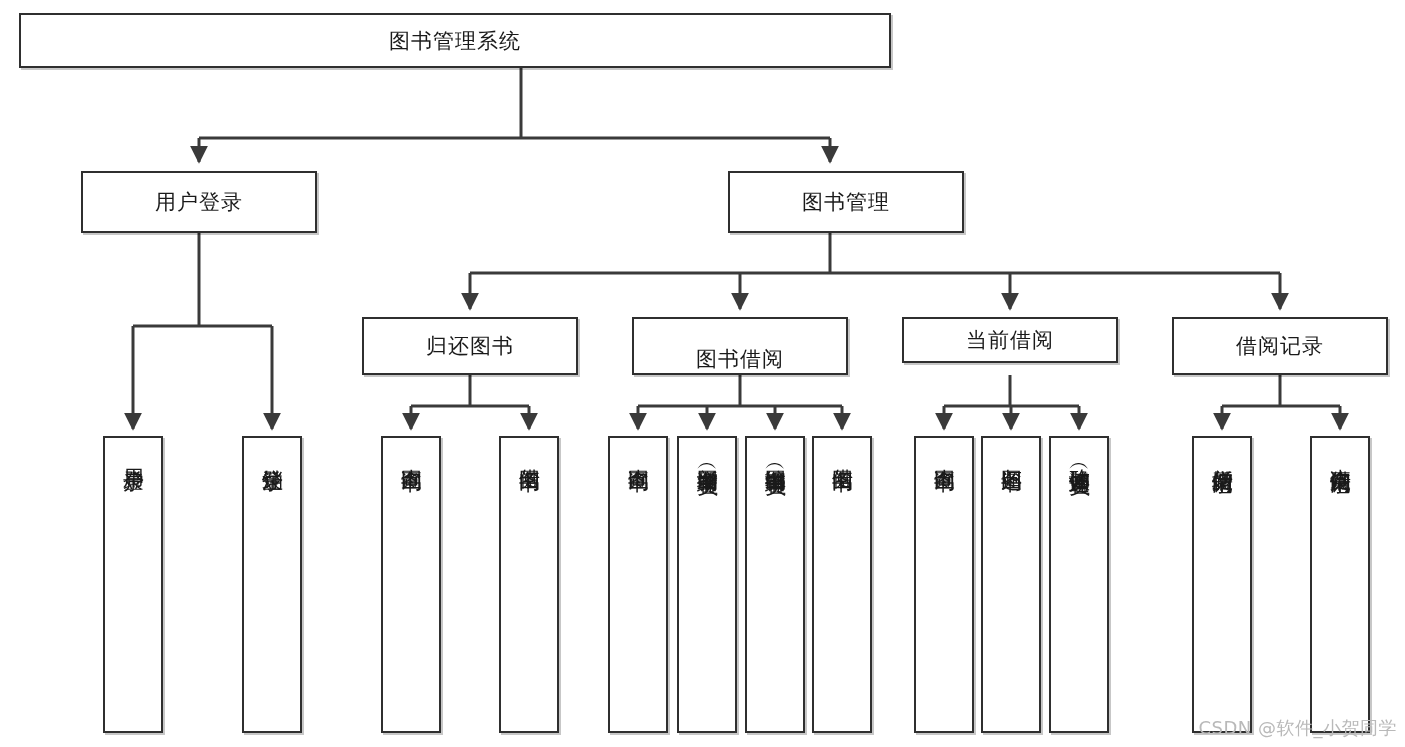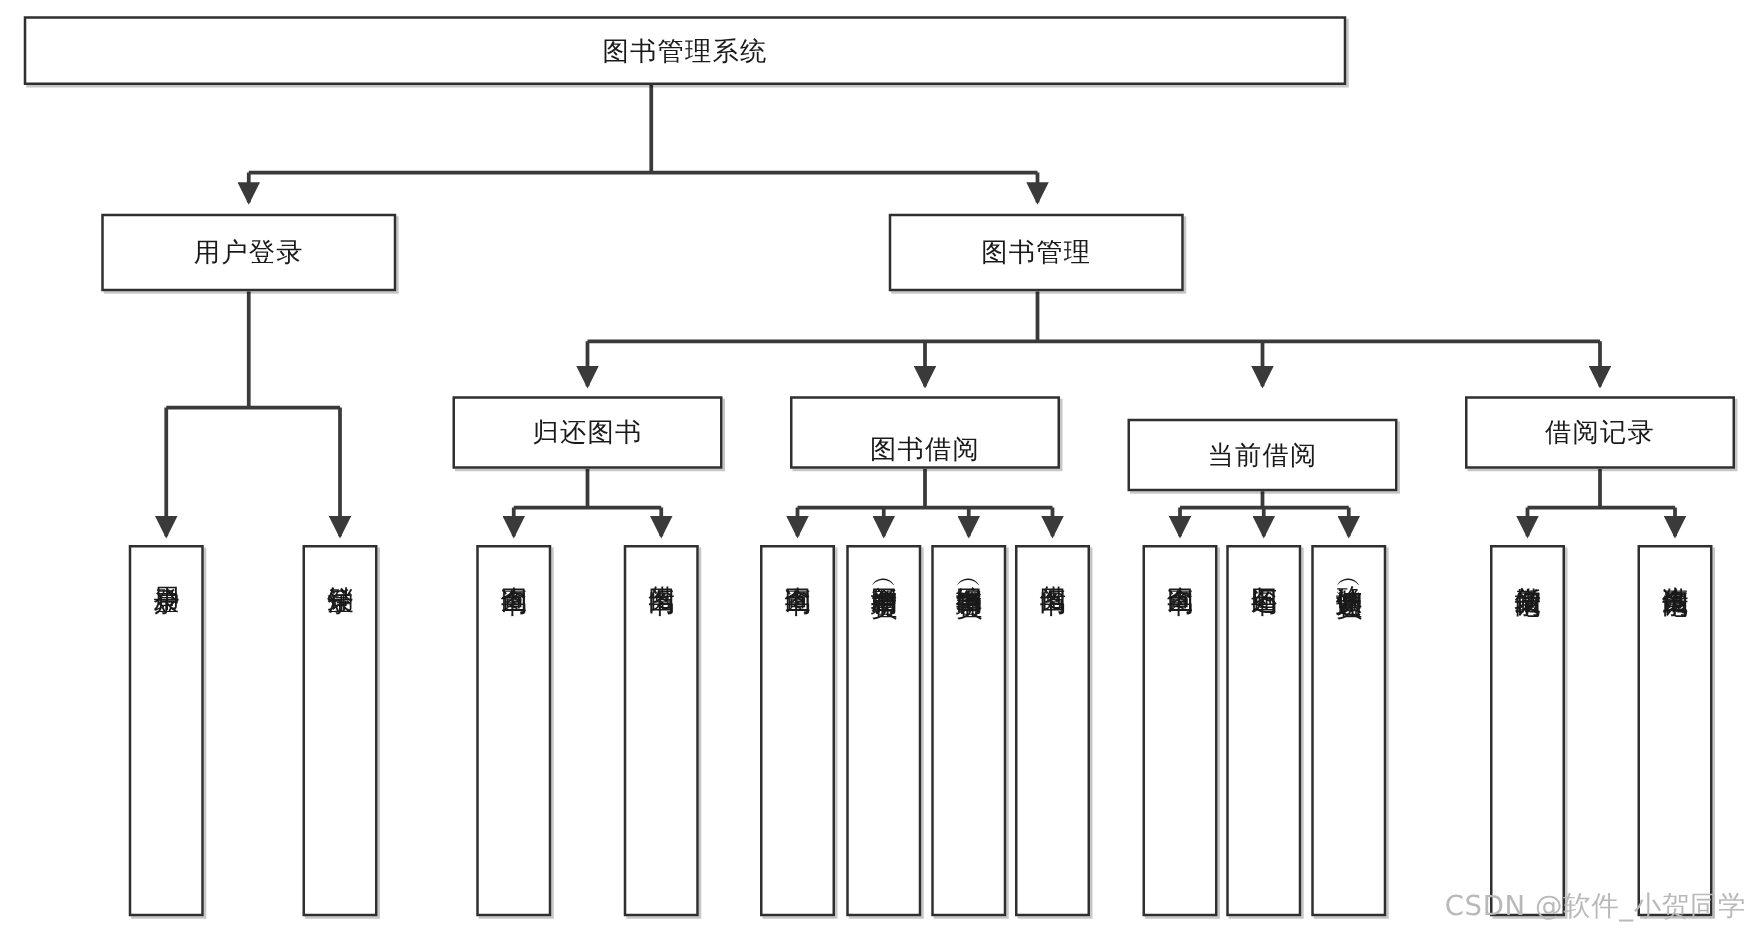--- a/index.html
+++ b/index.html
@@ -48,21 +48,21 @@
     text-orientation: upright;
     font-size: 21px;
     line-height: 1.18;
     letter-spacing: 1px;
     white-space: nowrap;
   }
   .watermark {
     position: absolute;
     right: 8px;
     bottom: 7px;
-    font-size: 22px;
+    font-size: 18px;
     color: #b9b9b9;
     white-space: nowrap;
     letter-spacing: 0.5px;
   }
 </style>
 </head>
 <body>
 
 <div id="canvas">
 
@@ -109,38 +109,38 @@
       <path d="M 1011 406 L 1011 429" marker-end="url(#arrow)"></path>
       <path d="M 1079 406 L 1079 429" marker-end="url(#arrow)"></path>
 
       <path d="M 1280 375 L 1280 406"></path>
       <path d="M 1222 406 L 1340 406"></path>
       <path d="M 1222 406 L 1222 429" marker-end="url(#arrow)"></path>
       <path d="M 1340 406 L 1340 429" marker-end="url(#arrow)"></path>
     </g>
   </svg>
 
-  <div class="node h" style="left:19px; top:13px; width:1058px; height:55px;">
+  <div class="node h" style="left:19px; top:13px; width:872px; height:55px;">
     <span>图书管理系统</span>
   </div>
 
   <div class="node h" style="left:81px; top:171px; width:236px; height:62px;">
     <span>用户登录</span>
   </div>
-  <div class="node h" style="left:711px; top:171px; width:236px; height:62px;">
+  <div class="node h" style="left:728px; top:171px; width:236px; height:62px;">
     <span>图书管理</span>
   </div>
 
   <div class="node h" style="left:362px; top:317px; width:216px; height:58px;">
     <span>归还图书</span>
   </div>
   <div class="node h" style="left:632px; top:317px; width:216px; height:58px;align-items:flex-end;">
     <span>图书借阅</span>
   </div>
-  <div class="node h" style="left:902px; top:335px; width:216px; height:58px;">
+  <div class="node h" style="left:902px; top:317px; width:216px; height:46px;">
     <span>当前借阅</span>
   </div>
   <div class="node h" style="left:1172px; top:317px; width:216px; height:58px;align-items:center;">
     <span>借阅记录</span>
   </div>
 
   <div class="node v" style="left:103px; top:436px; width:60px; height:297px;">
     <span class="vlabel">用户登录</span>
   </div>
   <div class="node v" style="left:242px; top:436px; width:60px; height:297px;">

